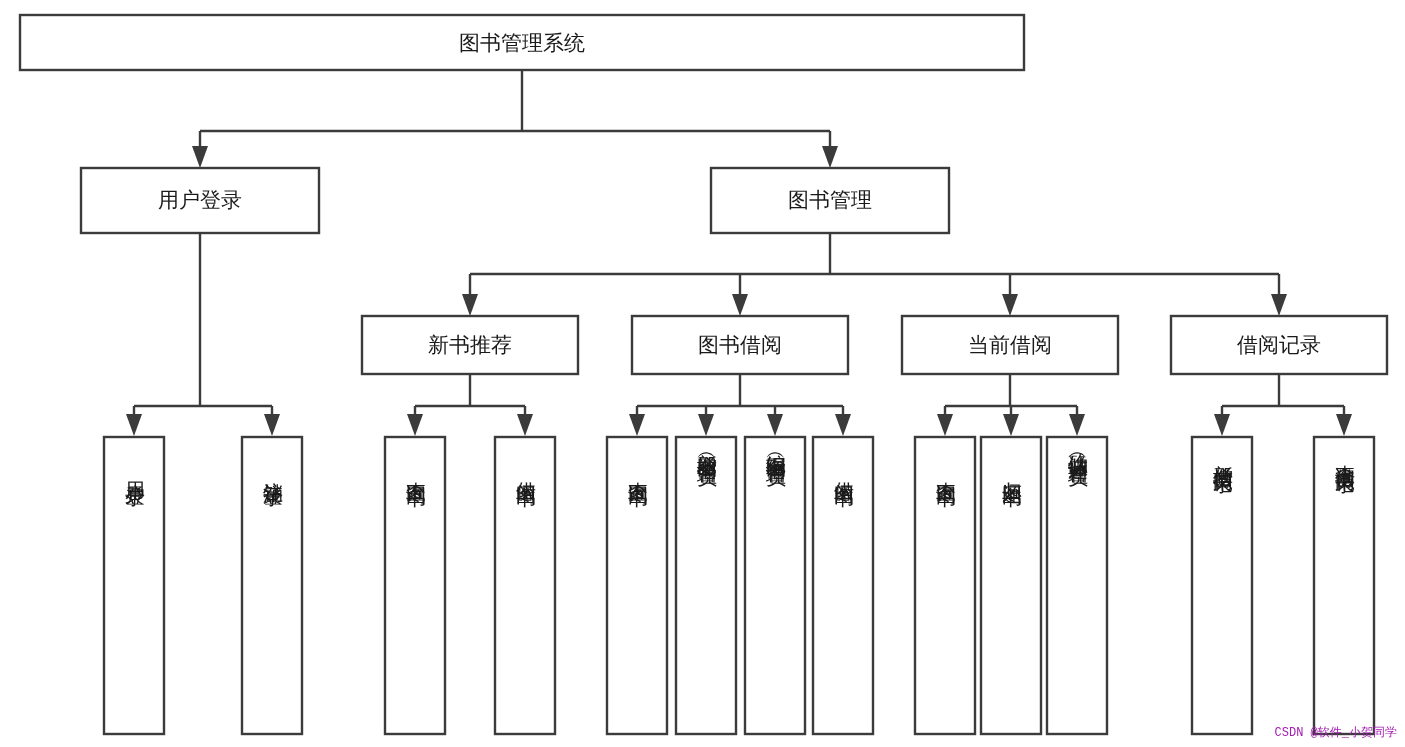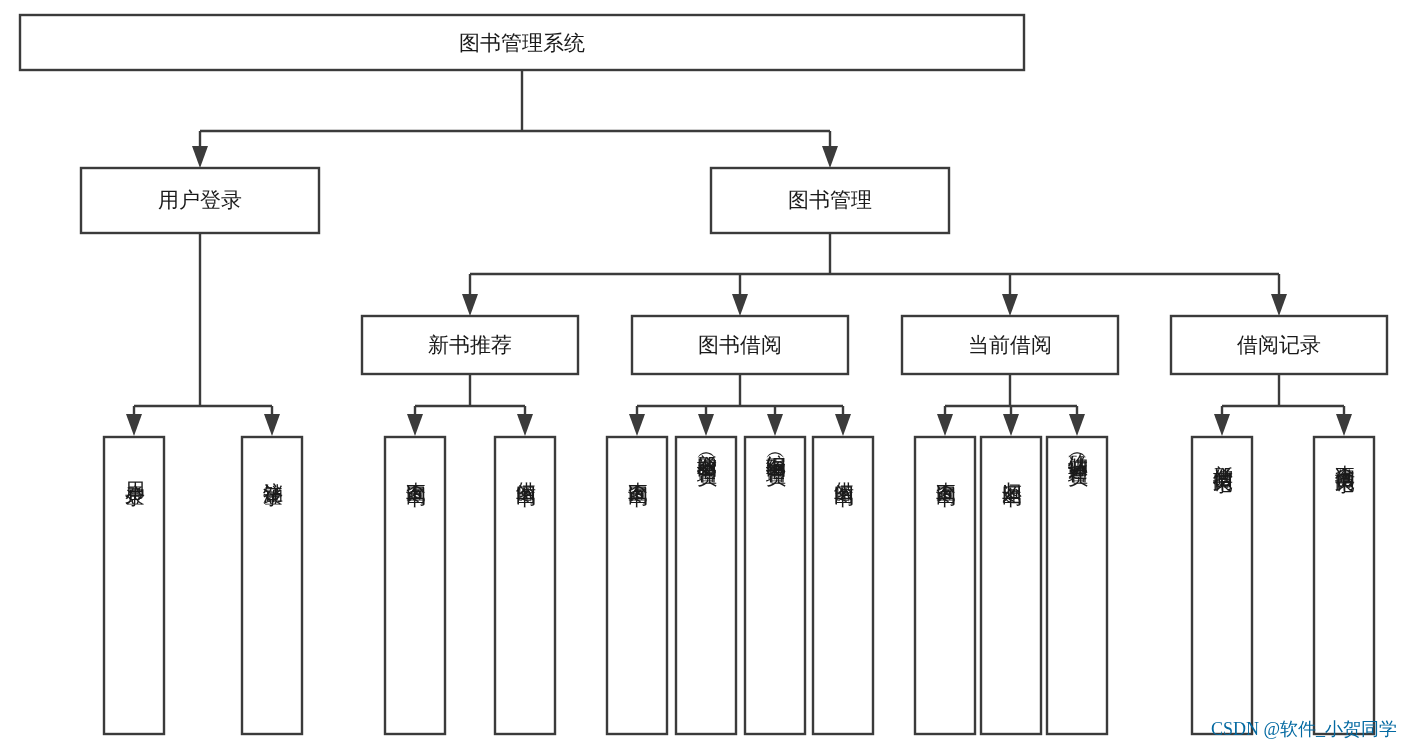--- a/index.html
+++ b/index.html
@@ -57,23 +57,23 @@
     writing-mode: vertical-rl;
     text-orientation: upright;
     letter-spacing: 2px;
     dominant-baseline: middle;
     text-anchor: middle;
   }
   .watermark-text {
     position: absolute;
     right: 8px;
     bottom: 6px;
-    font-family: Liberation Serif, serif;
-    font-size: 18px;
-    color: #0369a1;
+    font-family: Liberation Mono, monospace;
+    font-size: 12px;
+    color: #a21caf;
     white-space: nowrap;
     user-select: none;
     pointer-events: none;
   }
 </style>
 </head>
 <body>
 
 <div id="diagram-root">
 

